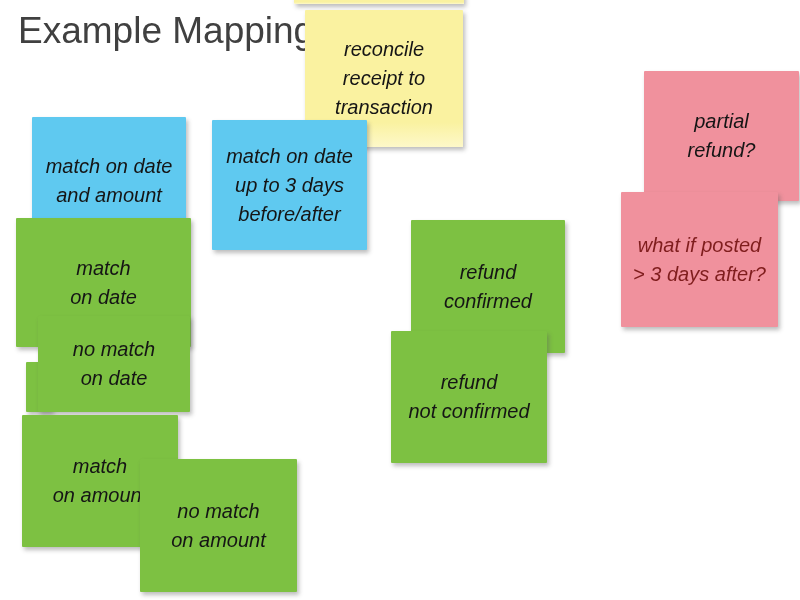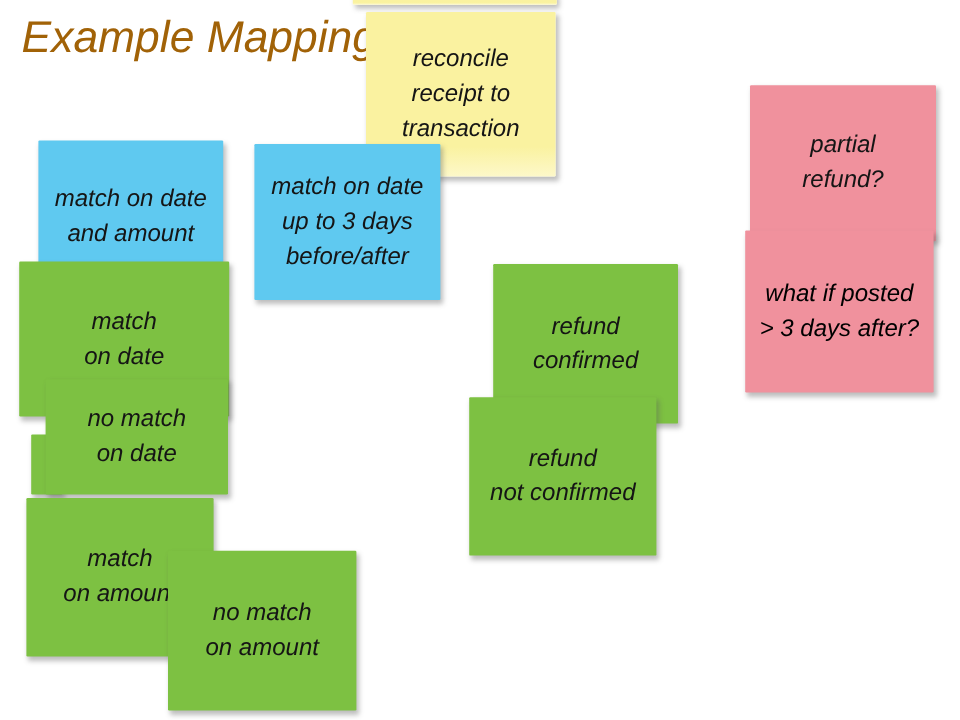--- a/index.html
+++ b/index.html
@@ -15,23 +15,22 @@
     position: relative;
     width: 800px;
     height: 600px;
     background: #ffffff;
   }
   .page-title {
     position: absolute;
     left: 18px;
     top: 10px;
     font-size: 37px;
-    font-style: italic;
     font-weight: 500;
-    color: #a16207;
+    color: #404040;
     letter-spacing: 0px;
     white-space: nowrap;
   }
   .note {
     position: absolute;
     display: flex;
     align-items: center;
     justify-content: center;
     text-align: center;
     border-radius: 1px;
@@ -85,21 +84,21 @@
 on amount</span>
     </div>
     <div class="note" style="left: 411px; top: 220px; width: 154px; height: 133px; background: rgb(125, 193, 66);">
       <span class="note-text" style="color: rgb(21, 21, 21);">refund
 confirmed</span>
     </div>
     <div class="note" style="left: 391px; top: 331px; width: 156px; height: 132px; background: rgb(125, 193, 66);">
       <span class="note-text" style="color: rgb(21, 21, 21);">refund
 not confirmed</span>
     </div>
-    <div class="note" style="left: 625px; top: 71px; width: 155px; height: 130px; background: rgb(240, 145, 157);">
+    <div class="note" style="left: 644px; top: 71px; width: 155px; height: 130px; background: rgb(240, 145, 157);">
       <span class="note-text" style="color: rgb(21, 21, 21);">partial
 refund?</span>
     </div>
     <div class="note" style="left: 621px; top: 192px; width: 157px; height: 135px; background: rgb(240, 145, 157);">
-      <span class="note-text" style="color: #000000;">what if posted
+      <span class="note-text" style="color: #7f1d1d;">what if posted
 &gt; 3 days after?</span>
     </div>
   </div>
 
 </body></html>

